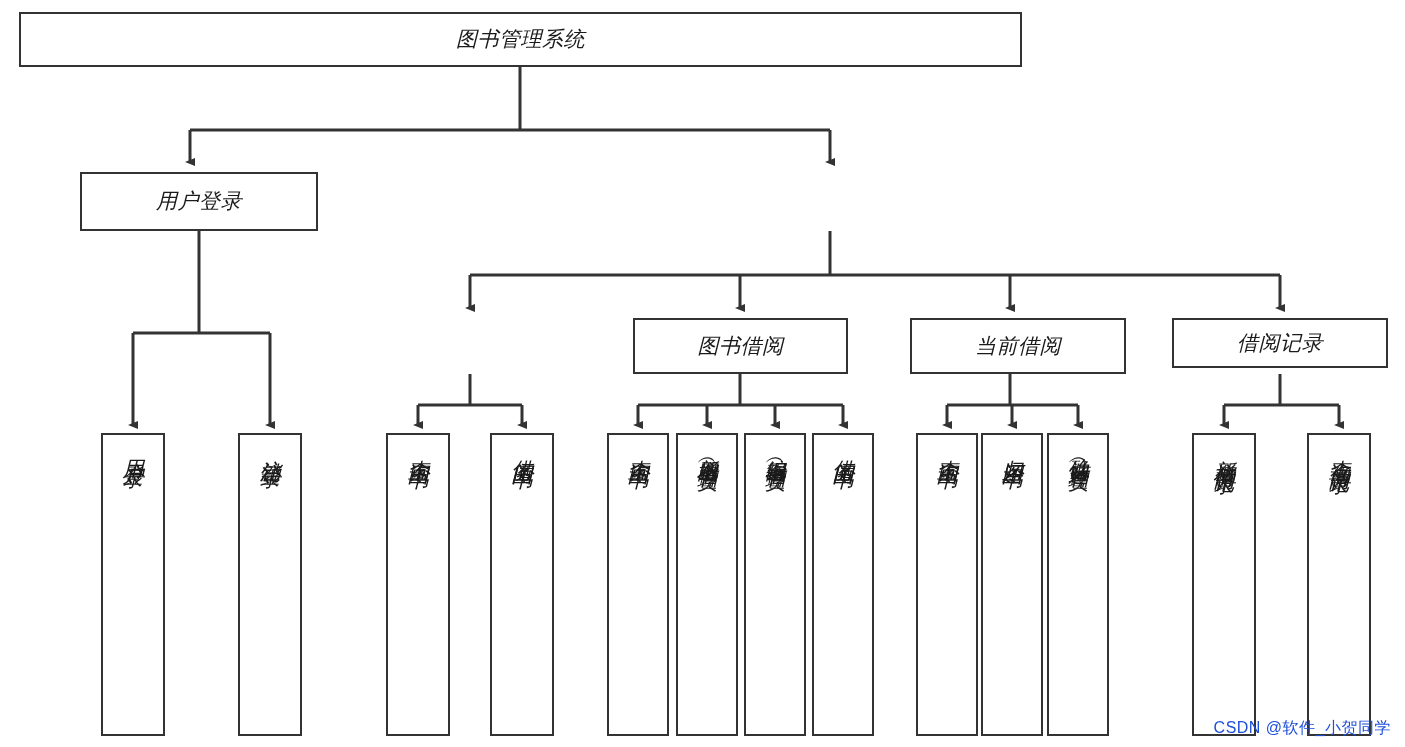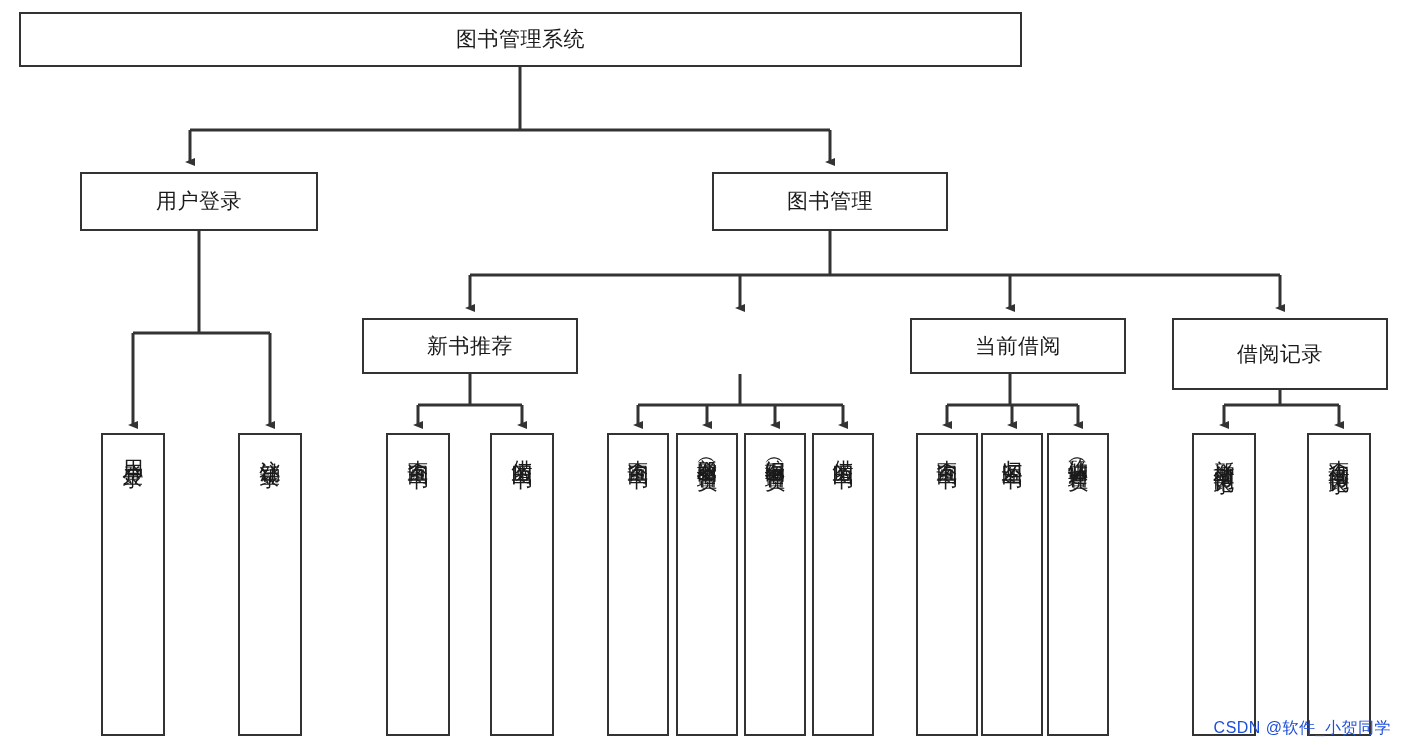--- a/index.html
+++ b/index.html
@@ -33,20 +33,21 @@
     display: flex;
     align-items: center;
     justify-content: center;
     color: #1a1a1a;
   }
   .node .label {
     display: block;
     text-align: right;
     line-height: 1.18;
     letter-spacing: 0.5px;
+    font-style: italic;
   }
   .node.horiz .label {
     font-size: 21px;
   }
   .node.vert {
     align-items: flex-start;
     justify-content: center;
     padding-top: 8px;
   }
   .node.vert .label {
@@ -129,31 +130,28 @@
     </g>
   </svg>
 
   <div class="node horiz" style="left:19px; top:12px; width:1003px; height:55px;">
     <span class="label">图书管理系统</span>
   </div>
 
   <div class="node horiz" style="left:80px; top:172px; width:238px; height:59px;">
     <span class="label">用户登录</span>
   </div>
-  <div class="node horiz" style="left:712px; top:172px; width:236px; height:59px;">
-    <span class="label">图书管理</span>
-  </div>
 
-  <div class="node horiz" style="left:362px; top:318px; width:216px; height:56px;">
-    <span class="label">新书推荐</span>
+  <div class="node horiz" style="left:633px; top:318px; width:215px; height:56px;">
+    <span class="label">图书借阅</span>
   </div>
   <div class="node horiz" style="left:902px; top:318px; width:216px; height:56px;margin-left:8px;">
     <span class="label">当前借阅</span>
   </div>
-  <div class="node horiz" style="left:1172px; top:318px; width:216px; height:72px;">
+  <div class="node horiz" style="left:1172px; top:318px; width:216px; height:50px;">
     <span class="label">借阅记录</span>
   </div>
 
   <div class="node vert" style="left:101px; top:433px; width:64px; height:303px;">
     <span class="label">用户登录</span>
   </div>
   <div class="node vert" style="left:238px; top:433px; width:64px; height:303px;">
     <span class="label">注销登录</span>
   </div>
 

